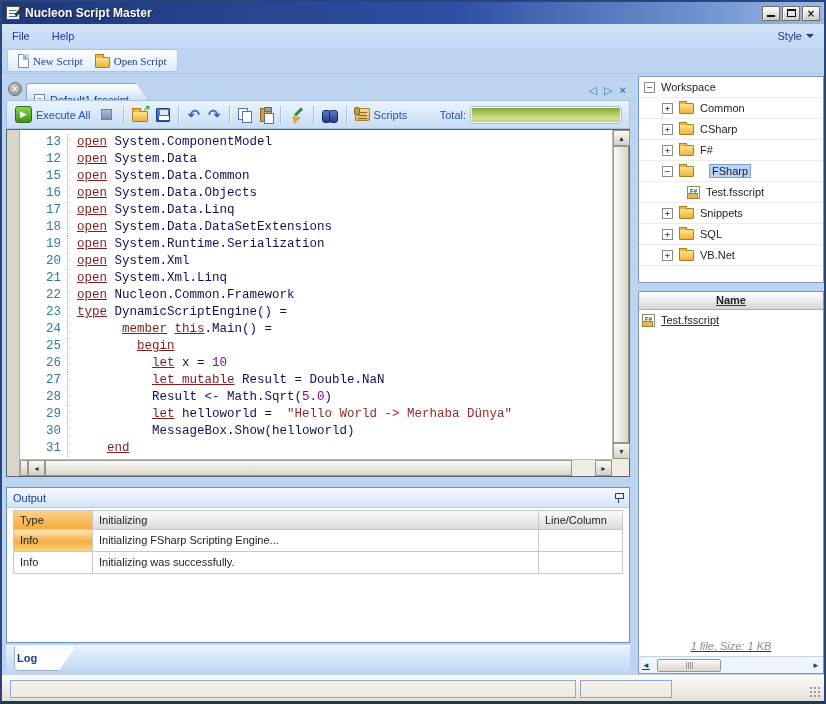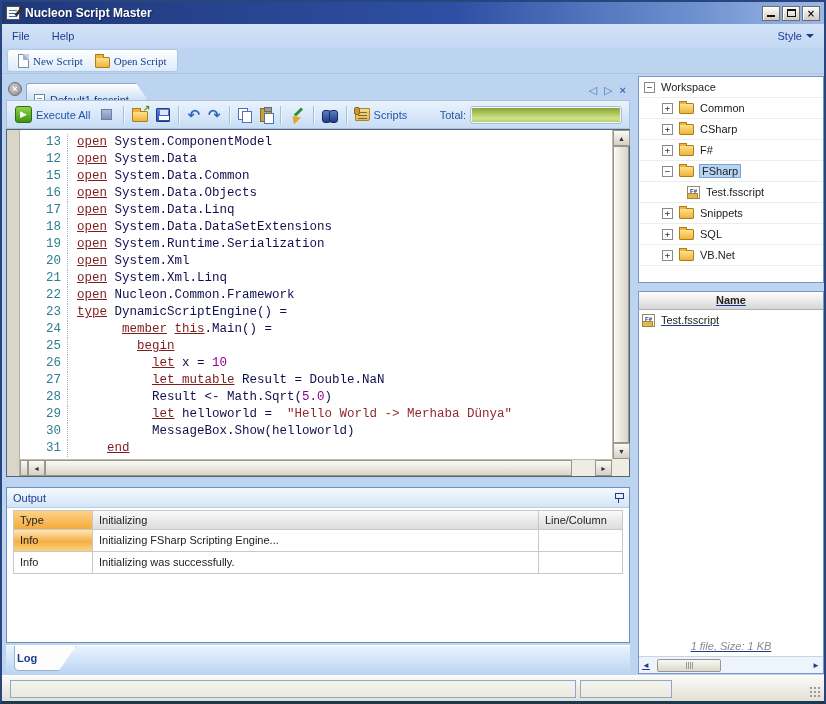--- a/index.html
+++ b/index.html
@@ -191,21 +191,21 @@
     font-family:"DejaVu Sans Mono",monospace; }
   .tree-folder { width:15px; height:11px; position:relative; background:linear-gradient(#fbe28a,#efb33e);
     border:1px solid #b07d17; border-radius:1px; margin-right:6px; flex:none; }
   .tree-folder::before { content:""; position:absolute; left:-1px; top:-3px; width:6px; height:2px;
     background:#efb33e; border:1px solid #b07d17; border-bottom:none; }
   .fs-file-icon { width:13px; height:13px; background:#fff; border:1px solid #9a8a5a; position:relative;
     margin-right:6px; flex:none; font-size:6px; font-weight:bold; color:#1d3c8f; line-height:8px;
     text-align:center; }
   .fs-file-icon::after { content:""; position:absolute; left:-1px; bottom:-1px; width:9px; height:4px;
     background:#e0b85a; border:1px solid #a8842c; }
-  .tree-label.selected { background:#b8d4f4; outline:1px solid #7aa2d8; padding:0 2px; }
+  .tree-label.selected { background:#b8d4f4; outline:1px solid #7aa2d8; padding:0 2px;margin-left:10px; }
 
   .name-panel { margin-top:8px; flex:1; background:#fff; border:1px solid #7a96c8;
     display:flex; flex-direction:column; position:relative;text-decoration:underline; }
   .name-header { height:18px; background:linear-gradient(#ffffff,#d6d6d6); border-bottom:1px solid #b0b0b0;
     font-weight:bold; color:#222; text-align:center; line-height:17px; }
   .file-row { height:20px; display:flex; align-items:center; padding-left:3px; color:#222; }
   .np-filler { flex:1; }
   .np-status { height:16px; text-align:center; color:#8a8a8a; font-style:italic; }
   .np-hscroll { height:17px; border-top:1px solid #c8d4e4; background:#eef4fb; display:flex; align-items:center;
     position:relative; }

